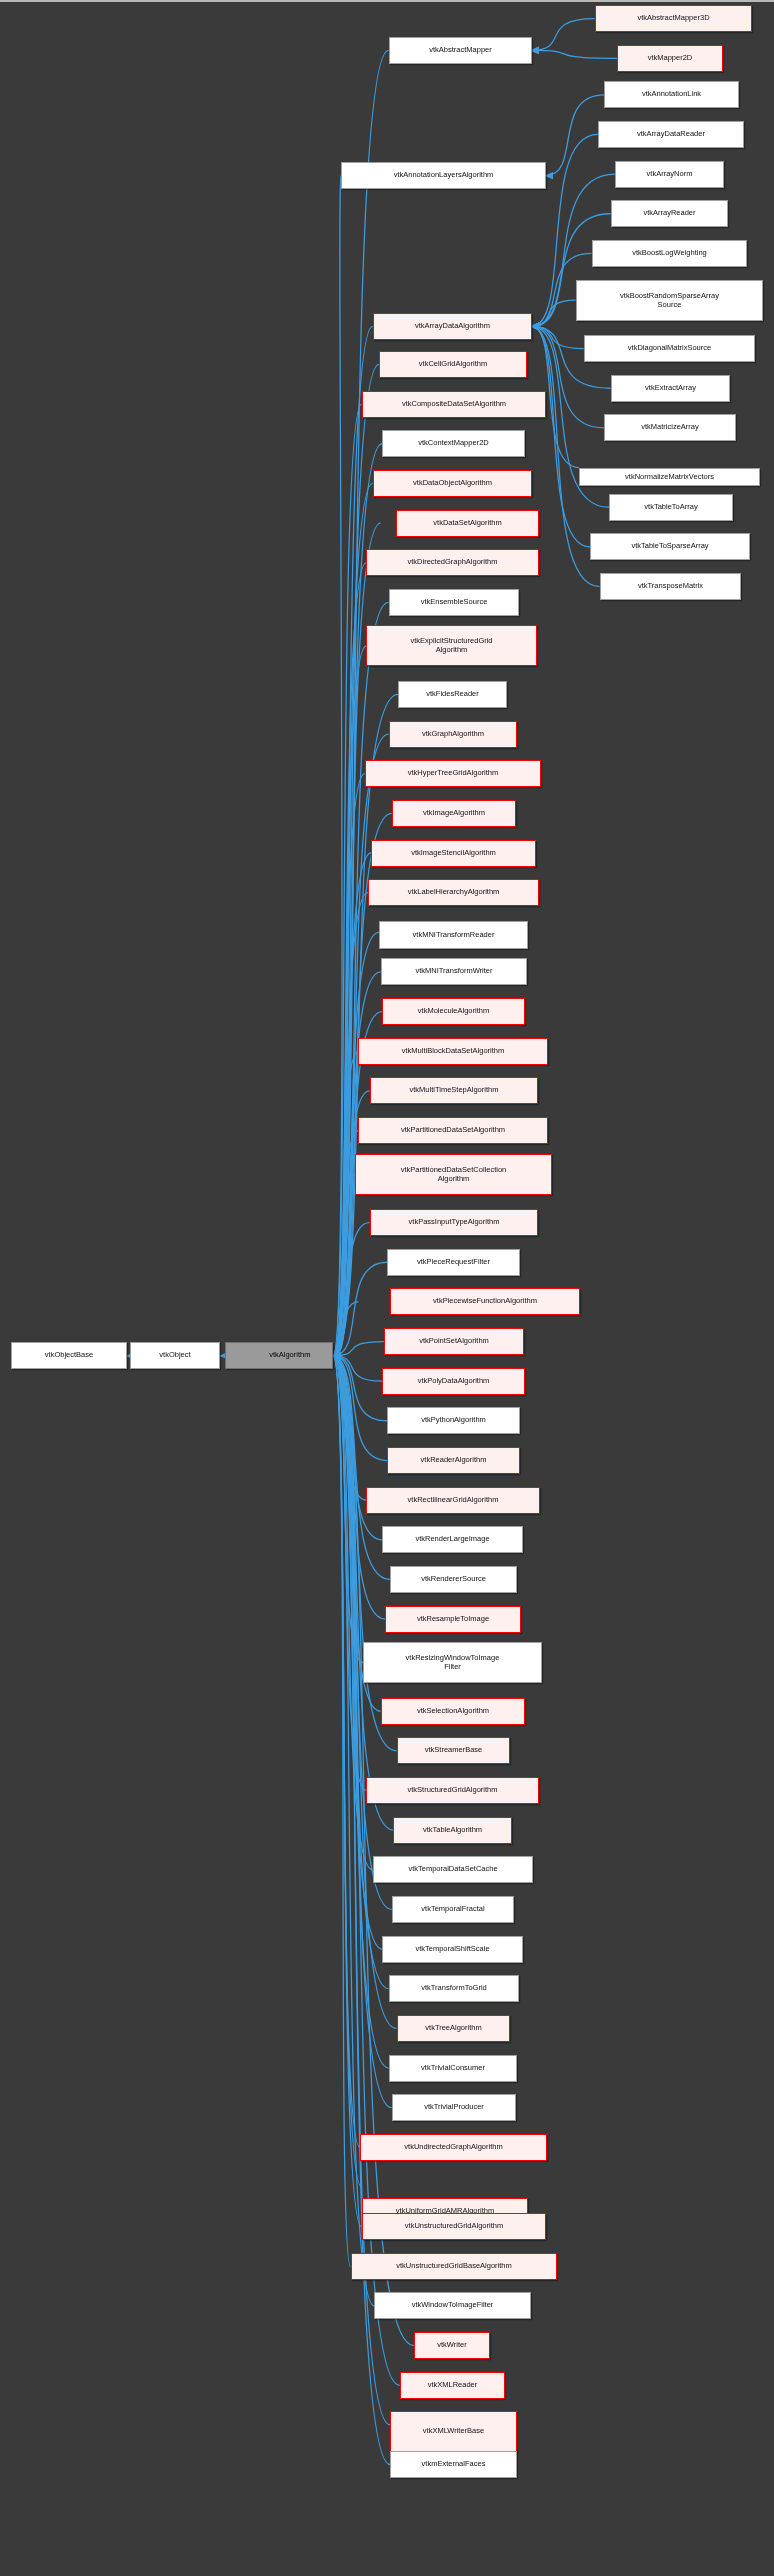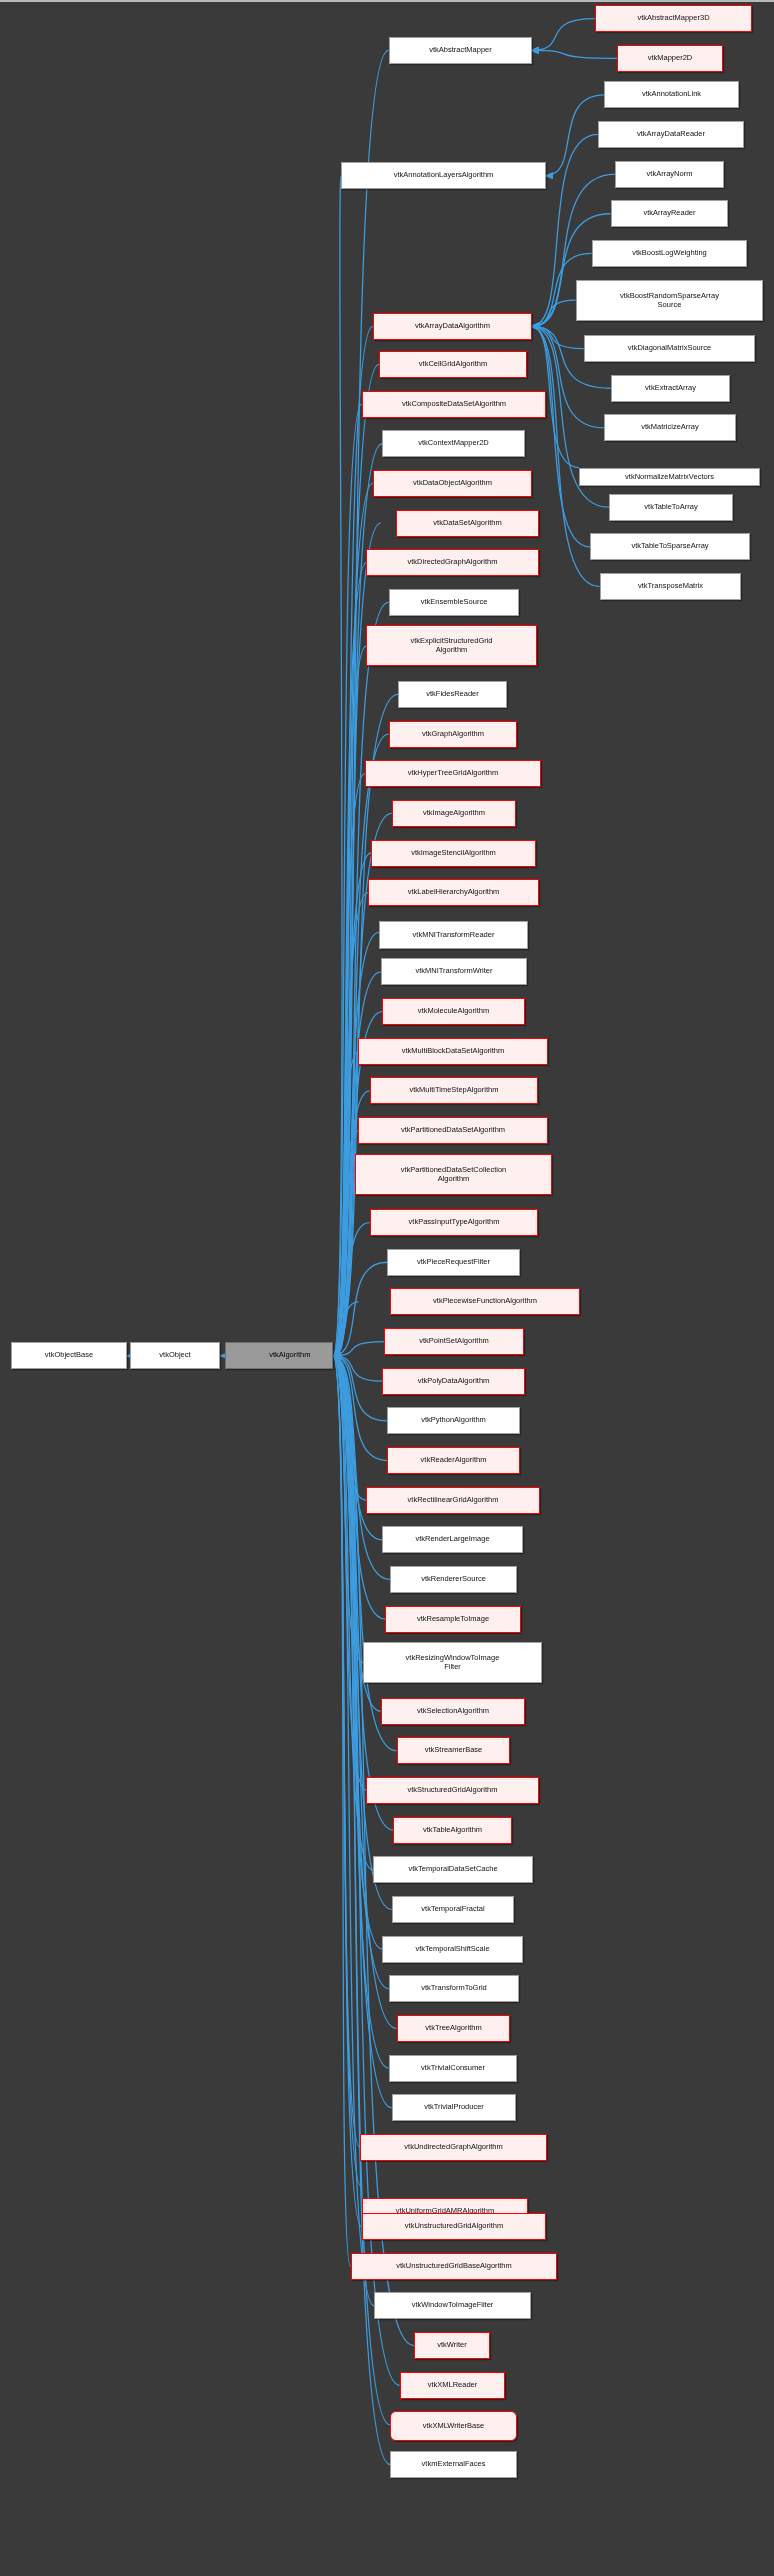--- a/index.html
+++ b/index.html
@@ -189,16 +189,16 @@
     <div class="node hl" style="left: 397px; top: 2013px; width: 113px; height: 27px;"><span>vtkTreeAlgorithm</span></div>
     <div class="node" style="left: 389px; top: 2053px; width: 128px; height: 27px;"><span>vtkTrivialConsumer</span></div>
     <div class="node" style="left: 392px; top: 2092px; width: 124px; height: 27px;"><span>vtkTrivialProducer</span></div>
     <div class="node hl" style="left: 360px; top: 2132px; width: 187px; height: 27px;"><span>vtkUndirectedGraphAlgorithm</span></div>
     <div class="node hl" style="left: 362px; top: 2172px; width: 166px; height: 27px; margin-top: 24px;"><span>vtkUniformGridAMRAlgorithm</span></div>
     <div class="node hl" style="left: 362px; top: 2211px; width: 184px; height: 27px;"><span>vtkUnstructuredGridAlgorithm</span></div>
     <div class="node hl" style="left: 351px; top: 2251px; width: 206px; height: 27px;"><span>vtkUnstructuredGridBaseAlgorithm</span></div>
     <div class="node" style="left: 374px; top: 2290px; width: 157px; height: 27px;"><span>vtkWindowToImageFilter</span></div>
     <div class="node hl" style="left: 414px; top: 2330px; width: 76px; height: 27px;"><span>vtkWriter</span></div>
     <div class="node hl" style="left: 400px; top: 2370px; width: 105px; height: 27px;"><span>vtkXMLReader</span></div>
-    <div class="node hl" style="left: 390px; top: 2409px; width: 127px; height: 30px; border-radius: 6px;"><span>vtkXMLWriterBase</span></div>
+    <div class="node hl" style="left: 390px; top: 2409px; width: 127px; height: 41px;"><span>vtkXMLWriterBase</span></div>
     <div class="node" style="left: 390px; top: 2449px; width: 127px; height: 27px;"><span>vtkmExternalFaces</span></div>
   </div>
 
 
 </body></html>

